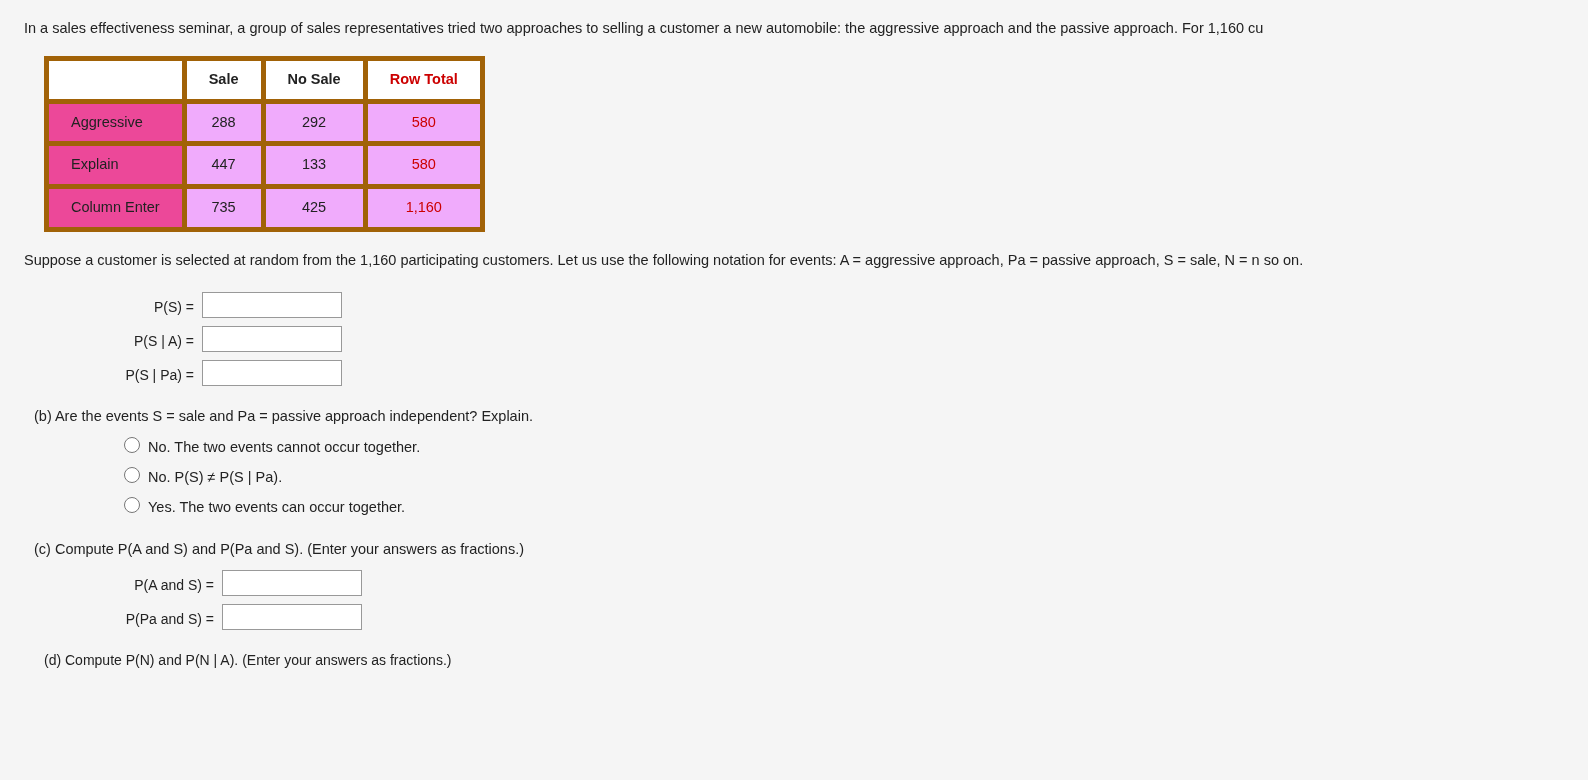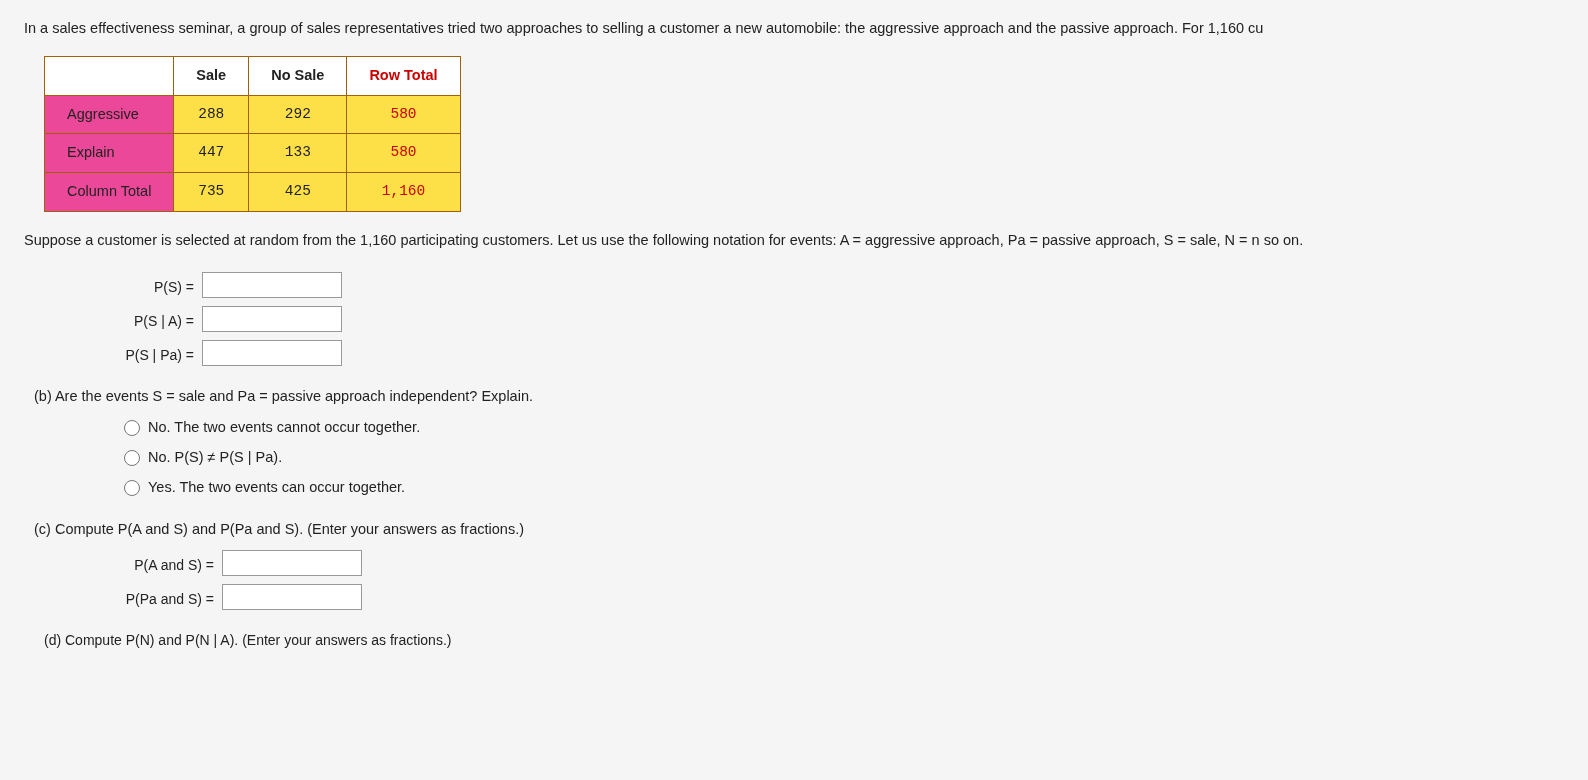--- a/index.html
+++ b/index.html
@@ -16,37 +16,36 @@
       font-size: 14.5px;
     }
     .table-wrapper {
       margin: 10px 0 18px 20px;
     }
     table {
       border-collapse: collapse;
       min-width: 380px;
     }
     table th, table td {
-      border: 1px solid #a16207;
+      border: 5px solid #a16207;
       padding: 8px 22px;
       text-align: center;
       font-size: 14.5px;
     }
     table th {
       font-weight: bold;
       background: #fff;
     }
     table td.row-label {
       font-weight: normal;
       text-align: left;
       background: #ec4899;
     }
     table td.value {
-      background: #fde047;
-      font-family: Liberation Mono, monospace;
+      background: #f0abfc;
     }
     table td.row-total-val {
       color: #c00;
       font-weight: normal;
     }
     table td.col-total-val {
       color: #c00;
       font-weight: normal;
     }
     table th.row-total-header {
@@ -83,21 +82,20 @@
       width: 140px;
       padding: 2px 6px;
       font-size: 14px;
     }
     .radio-group {
       padding-left: 90px;
       margin-top: 4px;
     }
     .radio-option {
       display: flex;
-      align-items: center;
       margin-bottom: 8px;
       font-size: 14.5px;
     }
     .radio-option input[type="radio"] {
       margin-right: 8px;
       width: 16px;
       height: 16px;
     }
     .section-c {
       margin-top: 10px;
@@ -131,21 +129,21 @@
         <td class="value">292</td>
         <td class="value row-total-val">580</td>
       </tr>
       <tr>
         <td class="row-label">Explain</td>
         <td class="value">447</td>
         <td class="value">133</td>
         <td class="value row-total-val">580</td>
       </tr>
       <tr>
-        <td class="row-label">Column Total</td>
+        <td class="row-label">Column Enter</td>
         <td class="value">735</td>
         <td class="value">425</td>
         <td class="value col-total-val">1,160</td>
       </tr>
     </tbody>
   </table>
 </div>
 
 <p class="notation-text">Suppose a customer is selected at random from the 1,160 participating customers. Let us use the following notation for events: A = aggressive approach, Pa = passive approach, S = sale, N = n so on.</p>
 

